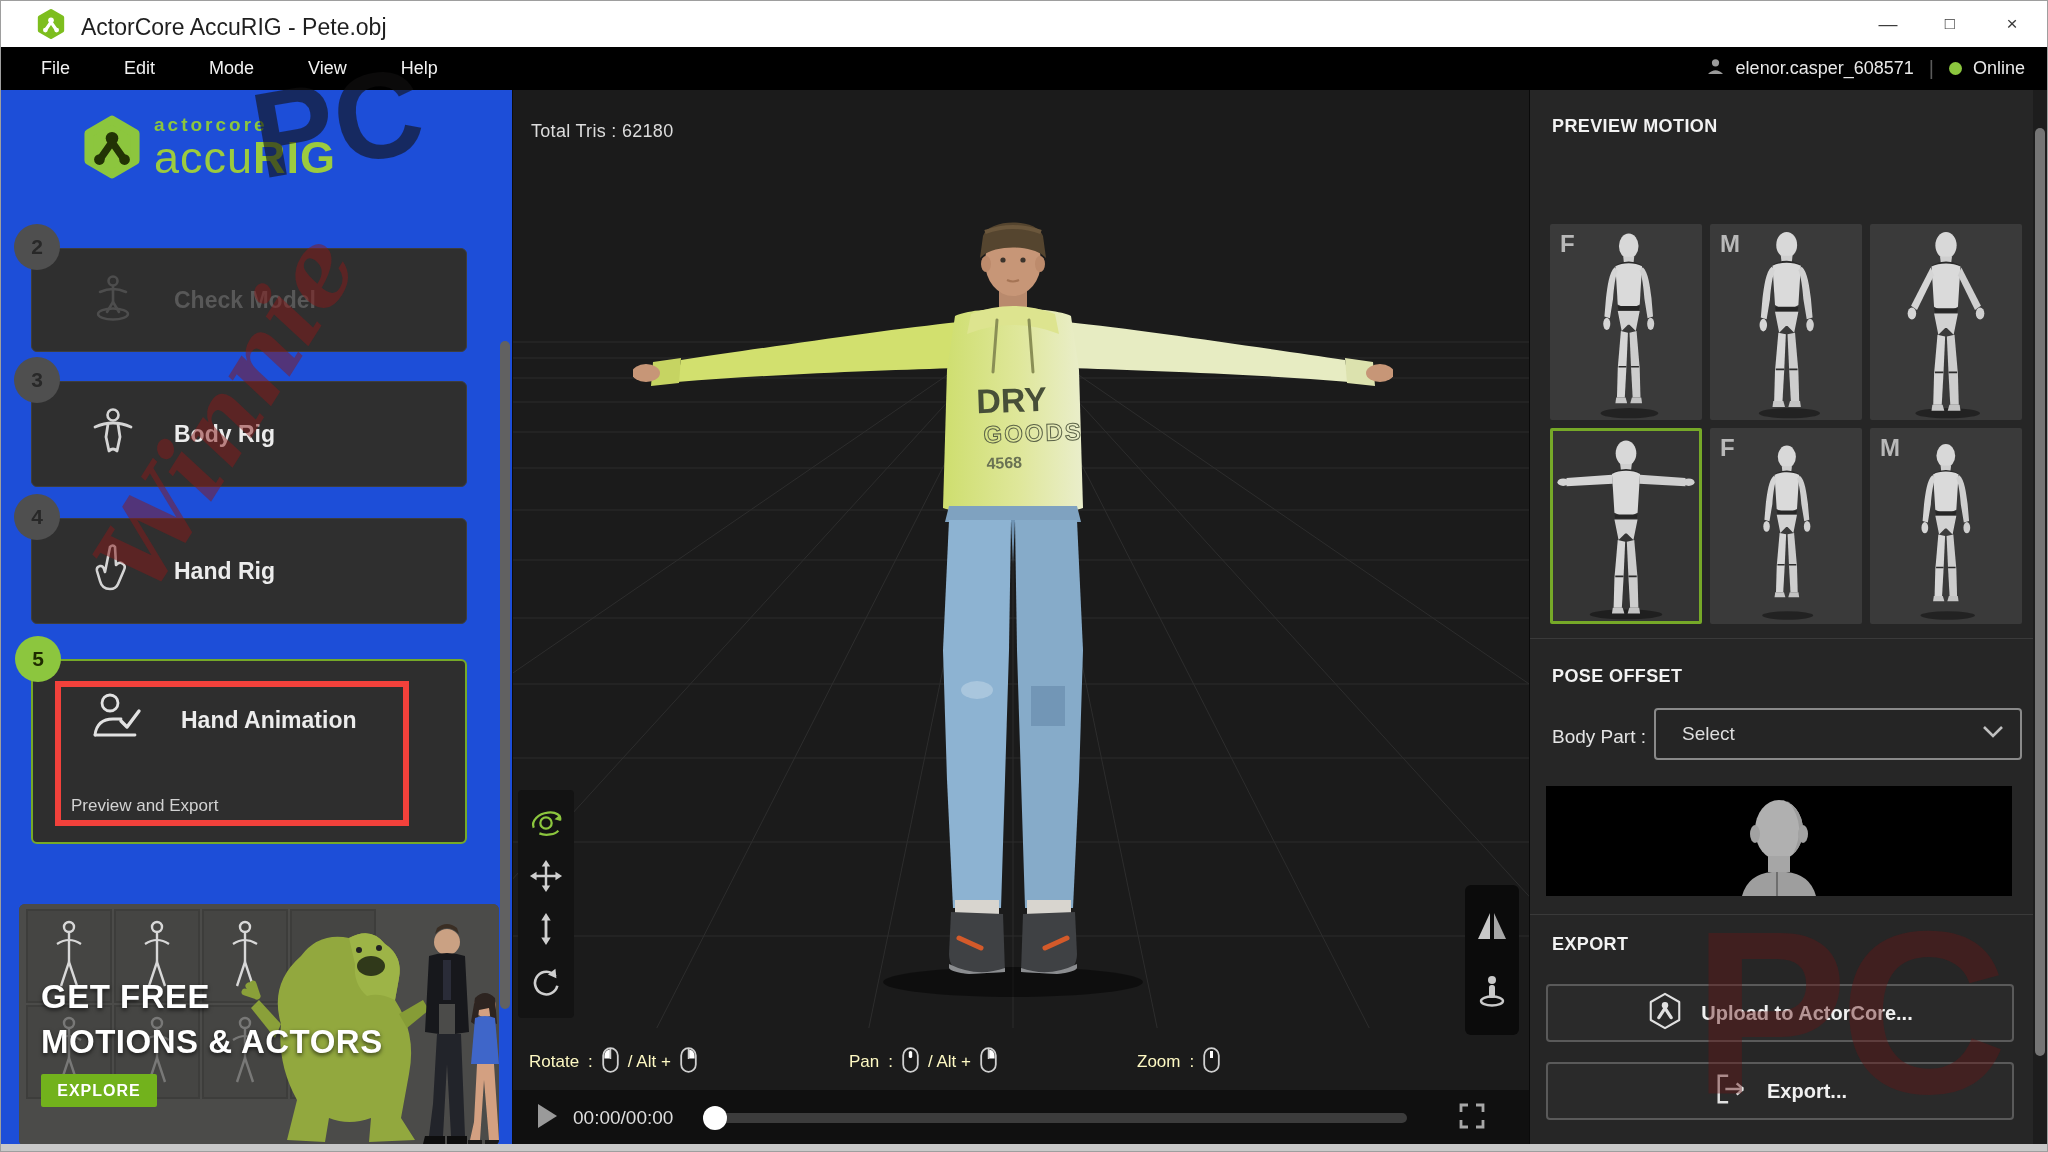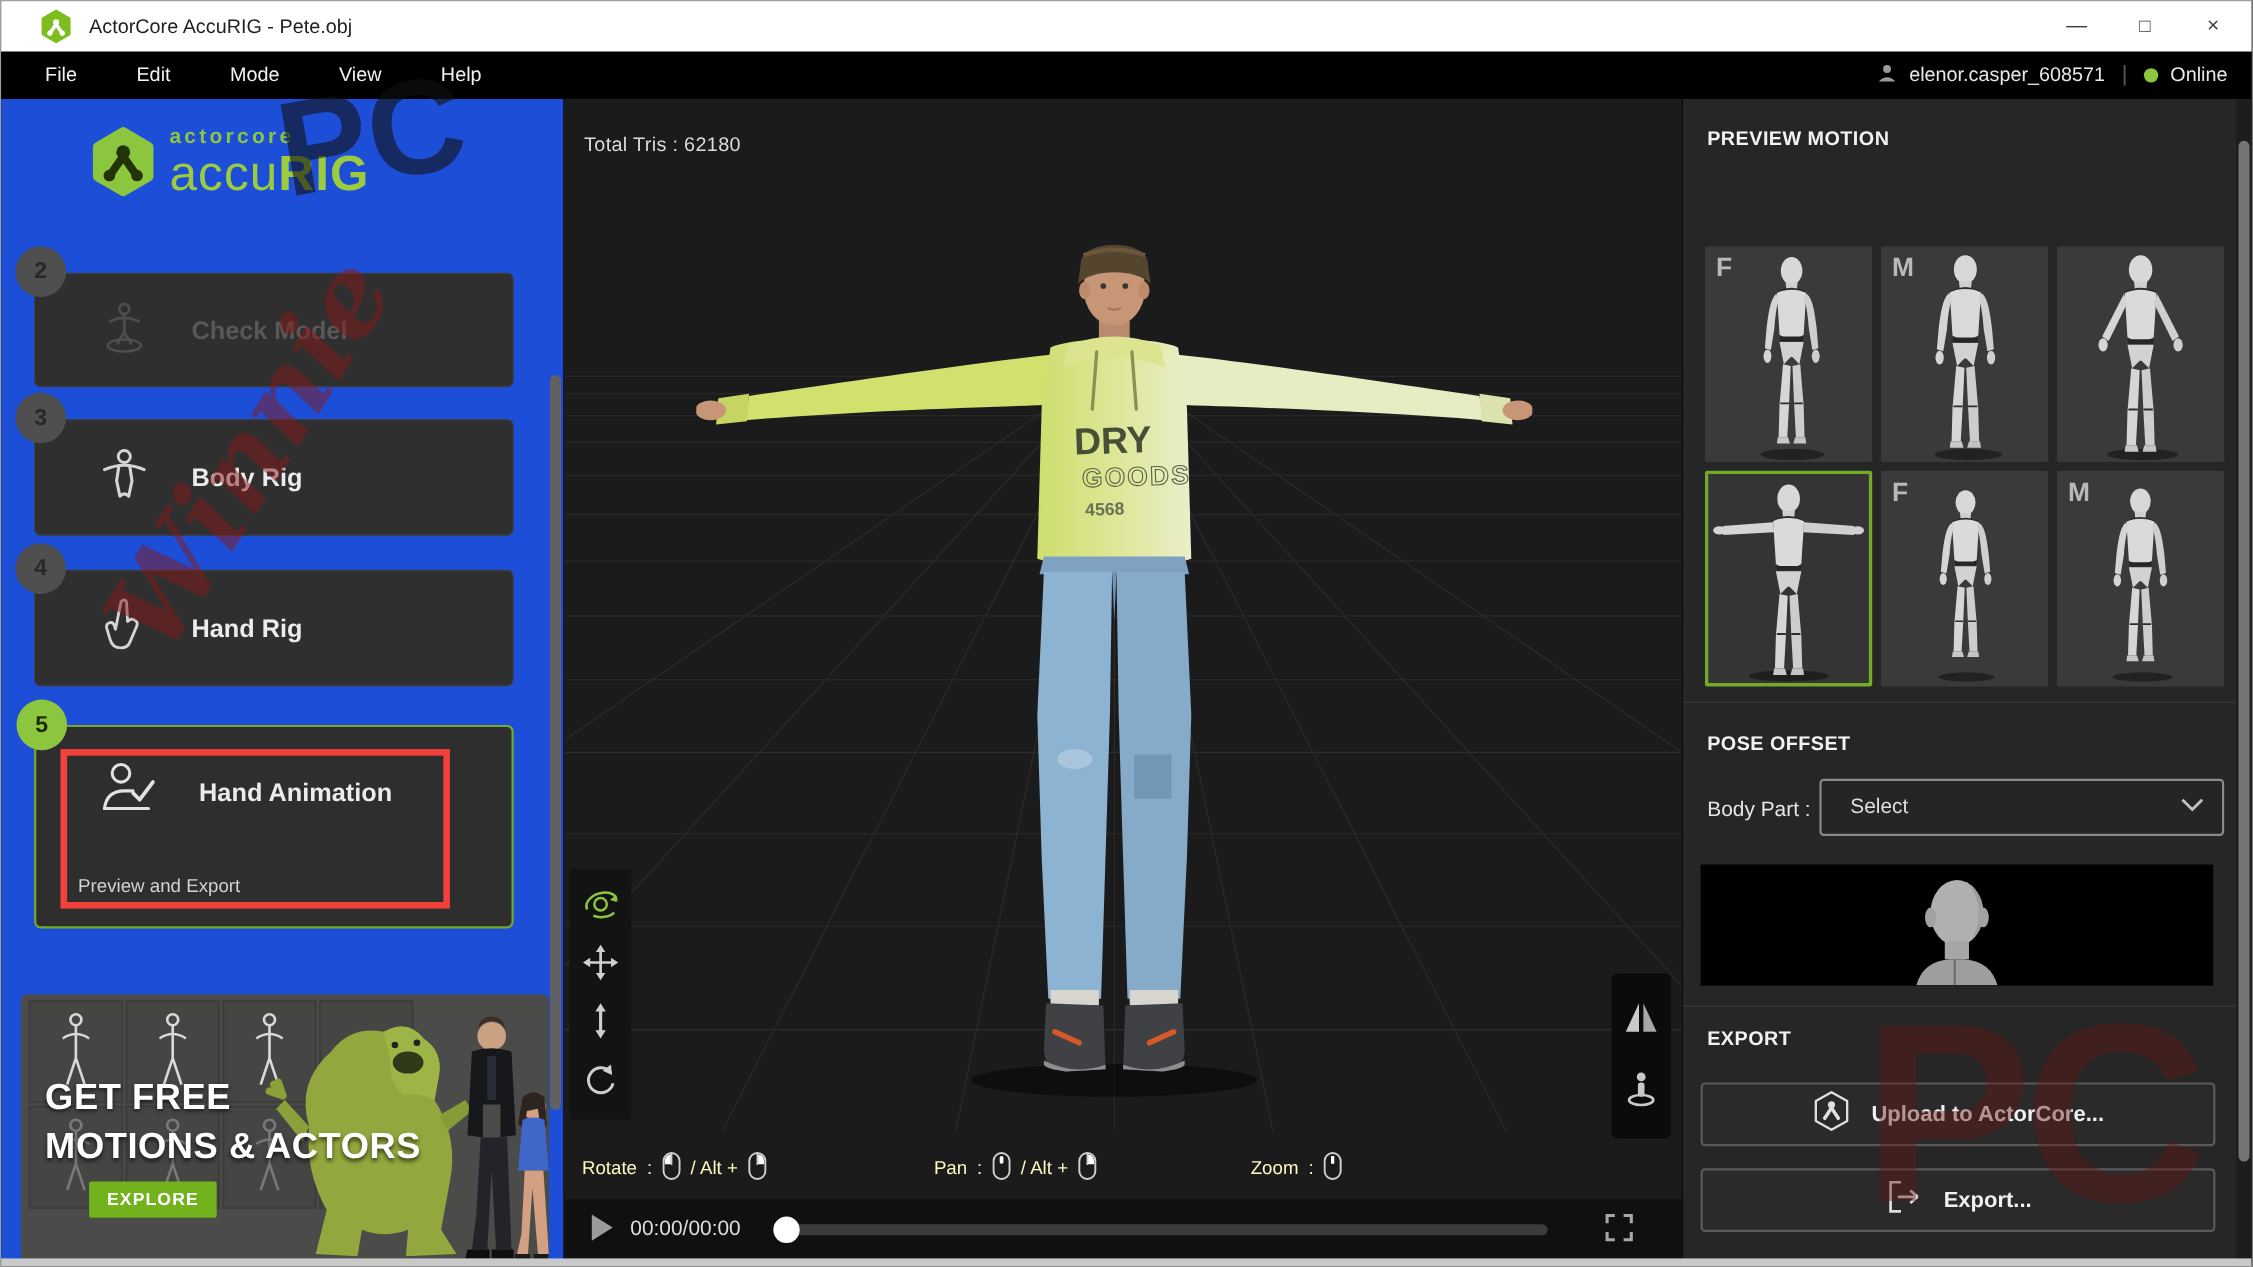--- a/index.html
+++ b/index.html
@@ -5,21 +5,21 @@
   * { box-sizing: border-box; }
   html,body { margin:0; padding:0; background:#888; }
   .app {
     position:relative; width:2048px; height:1152px; overflow:hidden;
     background:#1b1b1b; font-family:"Liberation Sans", sans-serif;
     border:1px solid #9e9e9e;
   }
   
   .titlebar { position:absolute; left:0; top:0; right:0; height:46px; background:#ffffff; }
   .title-logo { position:absolute; left:34px; top:7px; }
-  .title-text { position:absolute; left:80px; top:13px; font-size:18px; color:#1f1f1f; }
+  .title-text { position:absolute; left:80px; top:13px; font-size:23px; color:#1f1f1f; }
   .win-btns { position:absolute; right:4px; top:0; height:46px; display:flex; }
   .win-btn { width:62px; height:46px; display:flex; align-items:center; justify-content:center; color:#3c3c3c; font-size:19px; }
   .win-btn.max { font-size:17px; }
   
   .menubar { position:absolute; left:0; top:46px; right:0; height:43px; background:#000; display:flex; align-items:center; color:#f2f2f2; font-size:18px; }
   .menu-item { margin-left:54px; }
   .menu-item:first-child { margin-left:40px; }
   .menu-right { margin-left:auto; display:flex; align-items:center; gap:11px; padding-right:22px; font-size:18px; color:#e8e8e8; }
   .menu-sep { color:#5a5a5a; font-size:20px; padding:0 4px; }
   .online-dot { width:13px; height:13px; border-radius:50%; background:#8CC63E; }
@@ -40,21 +40,21 @@
   .badge.green { background:#8CC63E; color:#1e2b00; }
   .step5 { border:2px solid #76A928; background:#2e2e2e; }
   .step5-row { position:absolute; left:58px; top:30px; display:flex; align-items:center; gap:38px; }
   .step5-sub { position:absolute; left:38px; bottom:26px; font-size:17px; color:#d2d2d2; }
   .red-rect { position:absolute; left:22px; top:20px; right:56px; bottom:16px; border:6px solid #F2413B; pointer-events:none; z-index:4; }
   .side-scroll { position:absolute; left:499px; top:251px; width:10px; height:668px; background:#616161; border-radius:5px; }
   
   .promo { position:absolute; left:18px; top:814px; width:480px; height:242px; background:#4b4b49; border-radius:6px; overflow:hidden; }
   .promo-layer { position:absolute; left:0; top:0; }
   .promo-text { position:absolute; left:22px; top:70px; color:#fff; font-weight:800; font-size:33px; line-height:45px; text-shadow:0 2px 4px rgba(0,0,0,.65); letter-spacing:.5px; }
-  .explore-btn { position:absolute; left:22px; top:170px; width:116px; height:33px; background:#72B21C; color:#fff; font-weight:bold; font-size:16px; letter-spacing:1px; display:flex; align-items:center; justify-content:center; border-radius:2px;margin-left:40px; }
+  .explore-btn { position:absolute; left:22px; top:170px; width:116px; height:33px; background:#72B21C; color:#fff; font-weight:bold; font-size:16px; letter-spacing:1px; display:flex; align-items:center; justify-content:center; border-radius:2px; }
   
   .viewport { position:absolute; left:512px; top:89px; width:1016px; height:1063px; background:#1b1b1b; overflow:hidden; }
   .tris { position:absolute; left:18px; top:31px; font-size:18px; color:#dcdcdc; letter-spacing:.3px; }
   .vp-toolbar { position:absolute; left:5px; top:700px; width:56px; height:228px; background:#131313; border-radius:4px;
                 display:flex; flex-direction:column; align-items:center; justify-content:space-around; padding:8px 0; }
   .vp-sidetools { position:absolute; left:952px; top:795px; width:54px; height:150px; background:#0b0b0b; border-radius:6px;
                 display:flex; flex-direction:column; align-items:center; justify-content:space-around; padding:10px 0; }
   .hints { position:absolute; left:0; top:948px; width:100%; height:48px; }
   .hint-group { position:absolute; top:0; height:48px; display:flex; align-items:center; gap:9px; color:#fef9c3; font-size:17px; }
   .playbar { position:absolute; left:0; top:1000px; width:100%; height:56px; background:#101010; display:flex; align-items:center; }

